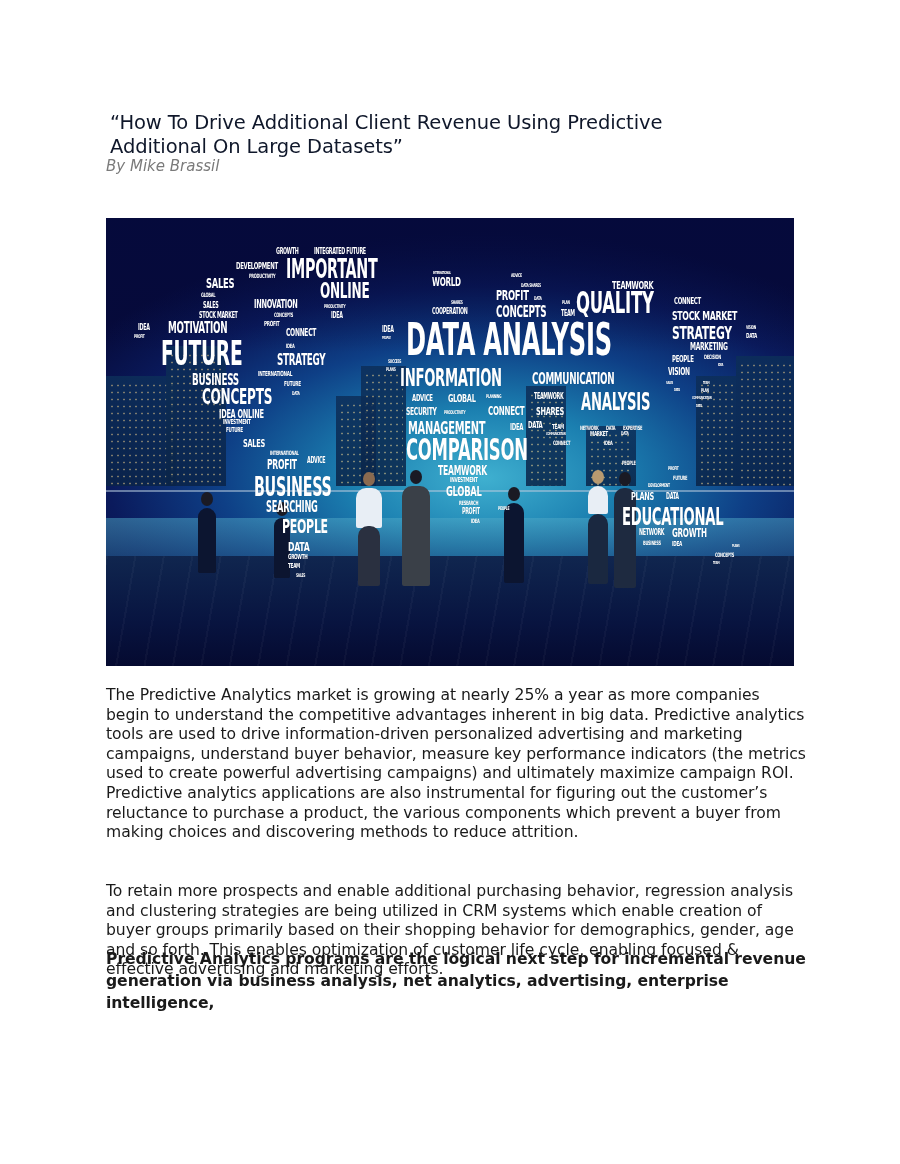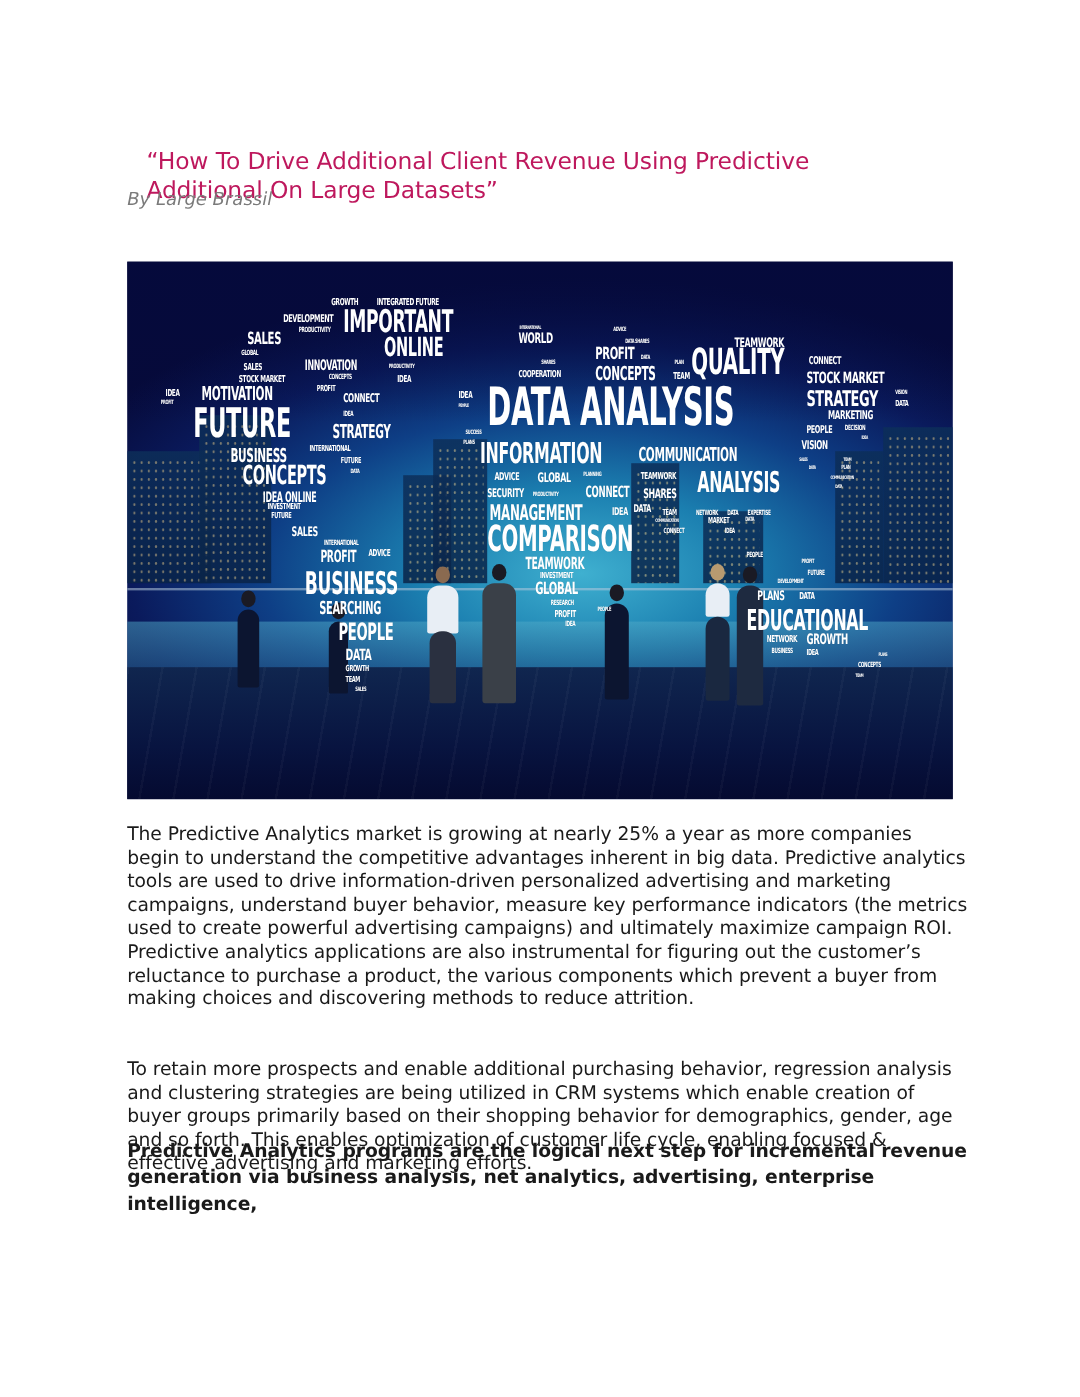--- a/index.html
+++ b/index.html
@@ -16,23 +16,23 @@
       color: #111111;
     }
     .title {
       position: absolute;
       left: 106px;
       top: 107px;
       width: 700px;
       font-family: "DejaVu Sans", sans-serif;
       font-size: 19.5px;
       line-height: 24px;
-      color: #be185d;
+      color: #0f172a;
       font-weight: normal;
-      margin: 16px;
+      margin: 4px;
       letter-spacing: -0.1px;
     }
     .byline {
       position: absolute;
       left: 106px;
       top: 156px;
       font-family: "DejaVu Sans", sans-serif;
       font-style: italic;
       font-size: 15px;
       line-height: 20px;
@@ -126,21 +126,21 @@
     .p2 { top: 882px; }
     .p3 { top: 948px; line-height: 22px; font-weight: bold; }
   </style>
 </head>
 <body>
 
 <h1 class="title">
   <span>“How To Drive Additional Client Revenue Using Predictive</span><br>
   <span>Additional On Large Datasets”</span>
 </h1>
-<div class="byline">By Large Brassil</div>
+<div class="byline">By Mike Brassil</div>
 
 <div class="hero" role="img" aria-label="Business people walking on a rooftop terrace at night with a data analysis word cloud over a city skyline">
   <div class="sky"></div>
   <div class="building" style="left:0;width:70px;height:110px;"></div>
   <div class="building" style="left:60px;width:60px;height:140px;"></div>
   <div class="building" style="left:230px;width:40px;height:90px;"></div>
   <div class="building" style="left:255px;width:45px;height:120px;"></div>
   <div class="building" style="left:420px;width:40px;height:100px;"></div>
   <div class="building" style="left:480px;width:50px;height:60px;"></div>
   <div class="building" style="left:590px;width:40px;height:110px;"></div>

